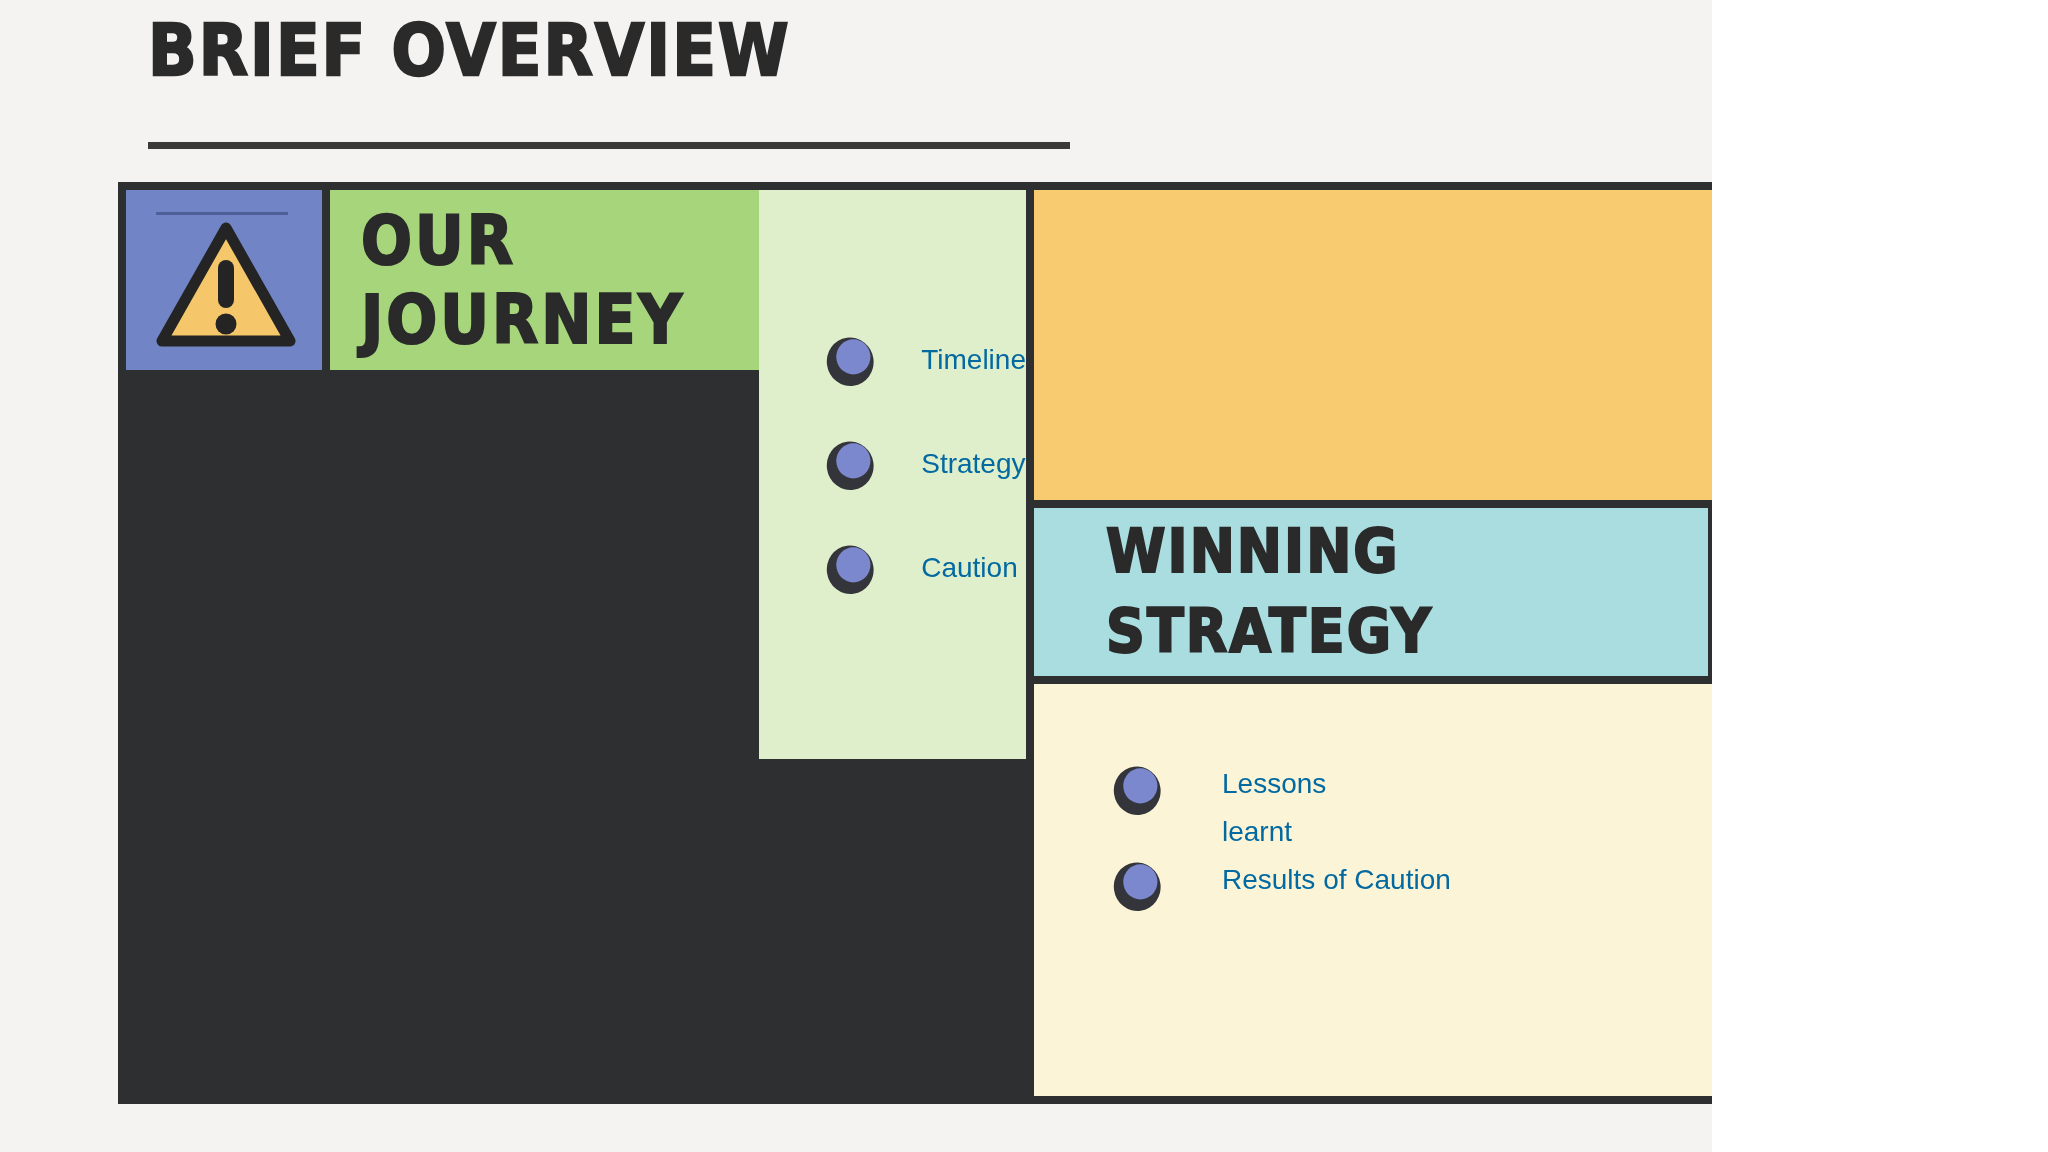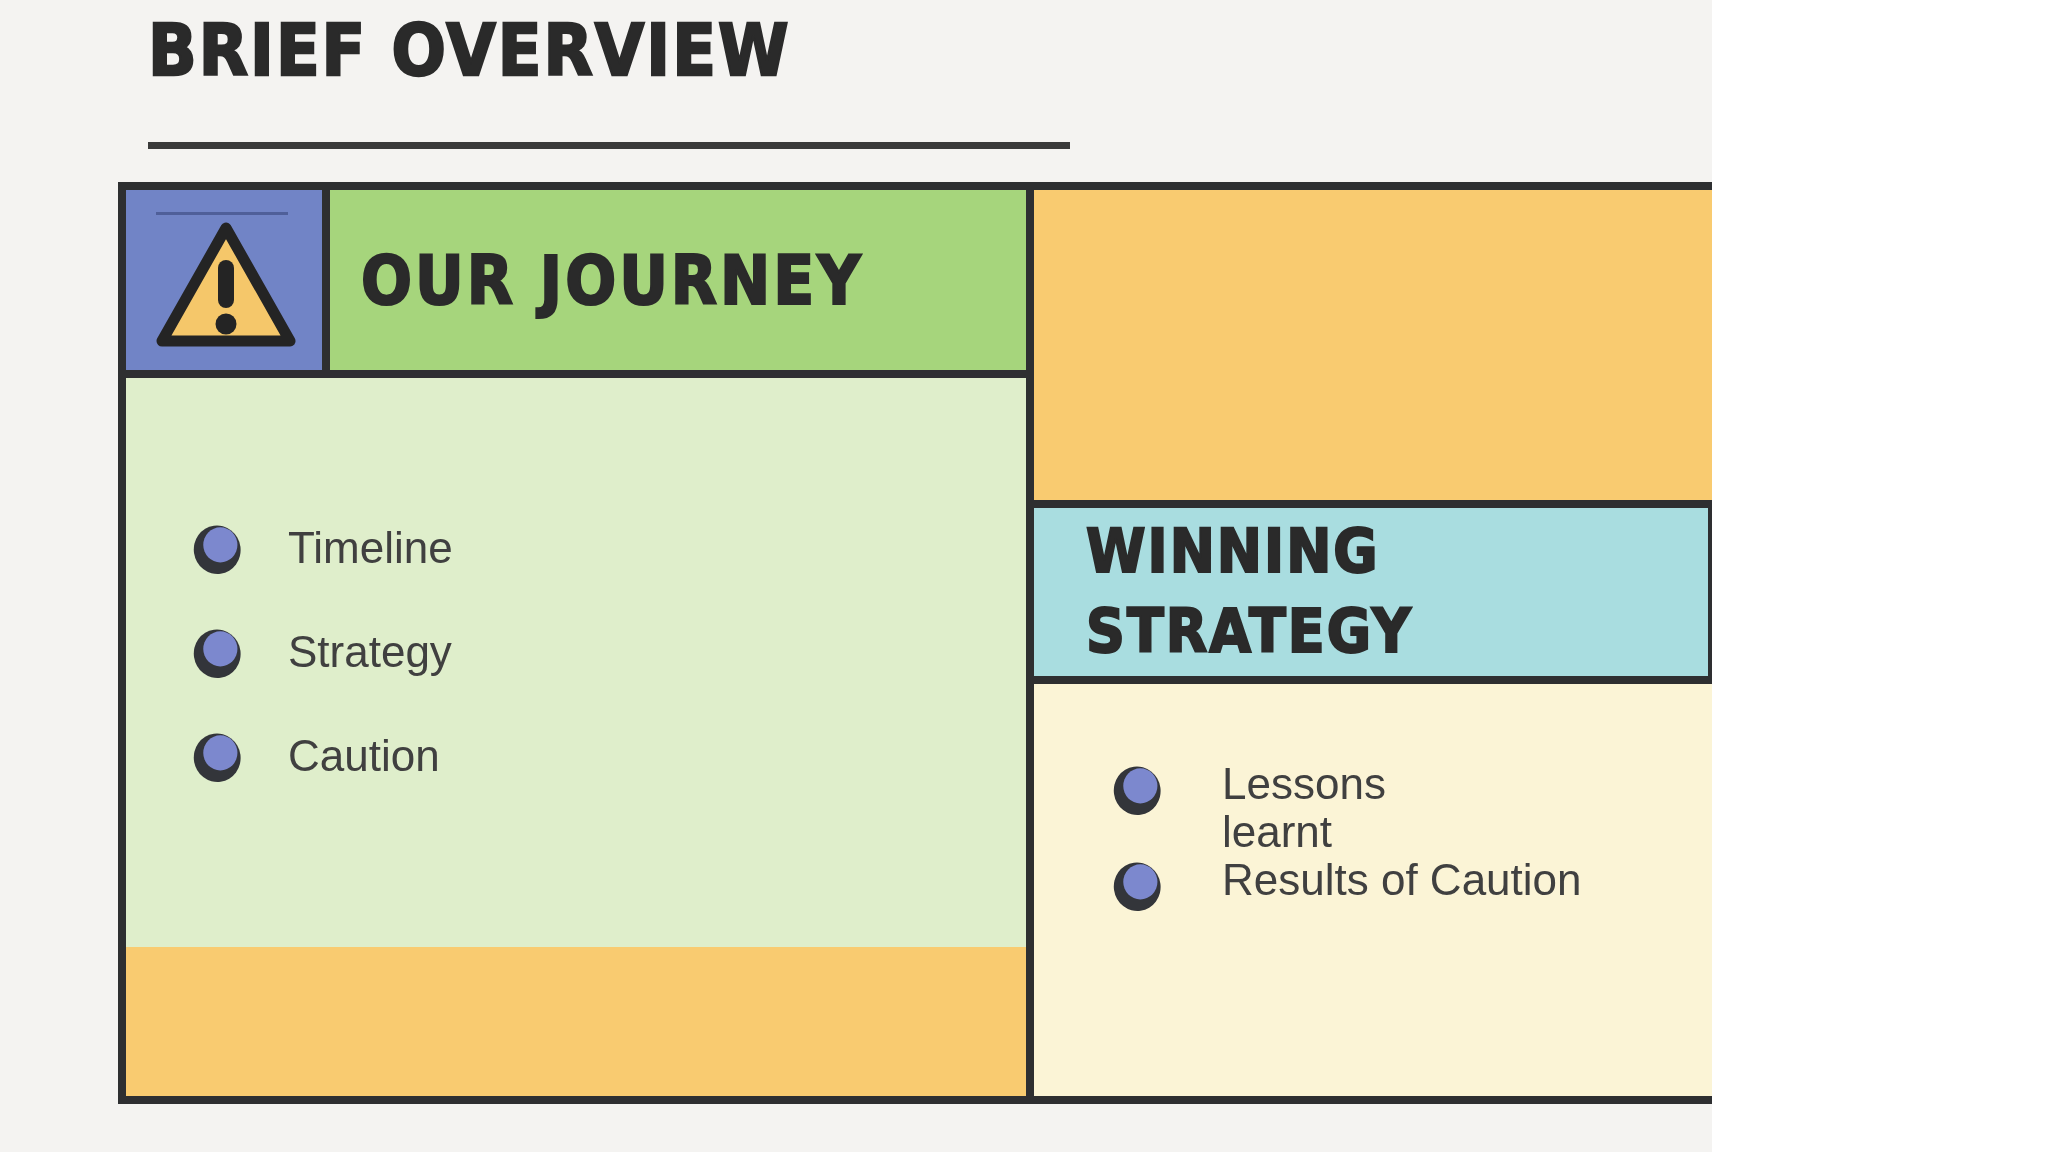--- a/index.html
+++ b/index.html
@@ -28,21 +28,21 @@
 
   
   .board {
     position:absolute; left:118px; top:182px;
     width:1820px; height:922px;
     border:8px solid #2e2f31; background:#2e2f31;
     display:flex;
   }
   .col-left {
     width:908px; border-right:8px solid #2e2f31;
-    display:flex; flex-direction:column;
+    display:flex; flex-direction:row;
   }
   .col-right { flex:1; display:flex; flex-direction:column; }
 
   
   .lhdr { height:188px; border-bottom:8px solid #2e2f31; display:flex; }
   .warn-cell {
     width:204px; border-right:8px solid #2e2f31;
     background:#7184c6; position:relative;
   }
   .warn-line {
@@ -55,21 +55,21 @@
     display:flex; align-items:center; padding-left:31px;
   }
   .lbody { height:569px; background:#dfeecb; }
   .lfoot { flex:1; background:#f9cb70; }
 
   
   .orange-block { height:318px; background:#f9cb70; border-bottom:8px solid #2e2f31; }
   .rhdr { height:176px; border-bottom:8px solid #2e2f31; display:flex; }
   .rhdr-label {
     flex:1; background:#a9dde0;
-    display:flex; align-items:center; padding-left:52px;
+    display:flex; align-items:center; padding-left:72px;
   }
   .pencil-cell {
     width:222px; border-left:8px solid #2e2f31;
     background:#7184c6; position:relative;
     display:flex; align-items:center; justify-content:center;
   }
   .rbody { flex:1; background:#fbf4d6; }
 
   
   .section-heading {
@@ -79,21 +79,21 @@
     transform:scaleY(1.12); transform-origin:left center;
     white-space:pre-line;
   }
   .h-left  { font-size:60px; letter-spacing:3px; }
   .h-right { font-size:54px; letter-spacing:2px; line-height:72px; }
 
   
   ul.agenda { list-style:none; }
   ul.agenda li { display:flex; }
   .bullet { flex:0 0 auto; width:54px; height:58px; }
-  .item-label { font-size:44px; color:#404040; }
+  .item-label { font-size:28px; color:#0369a1; }
 
   .lbody ul.agenda { padding:141px 0 0 66px; }
   .lbody li { align-items:center; margin-bottom:46px; }
   .lbody .item-label { margin-left:42px; }
 
   .rbody ul.agenda { padding:76px 0 0 78px; }
   .rbody li { align-items:flex-start; }
   .rbody li.gap-after { margin-bottom:28px; }
   .rbody .item-label {
     margin-left:56px; margin-top:0;

